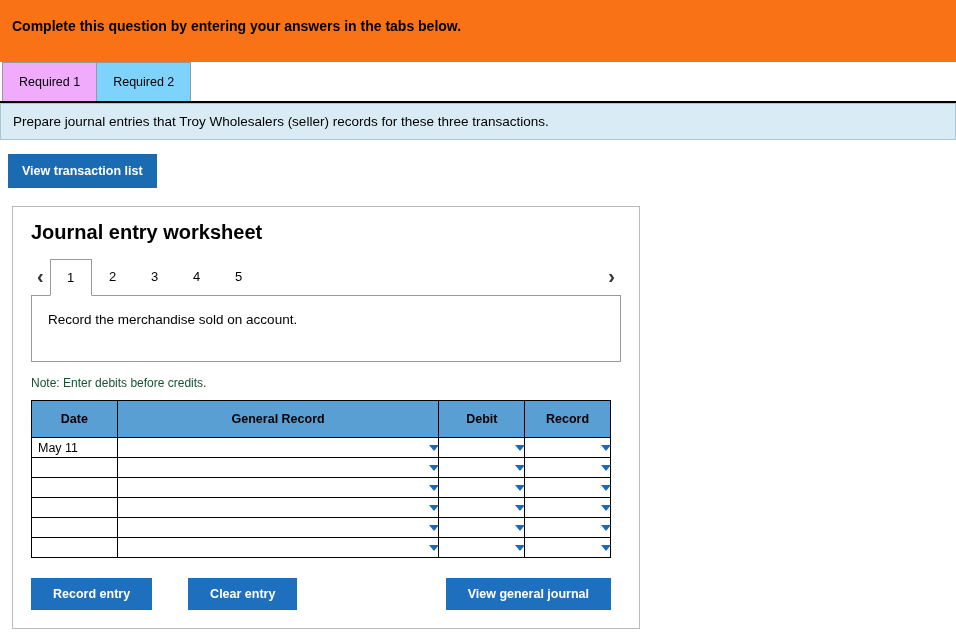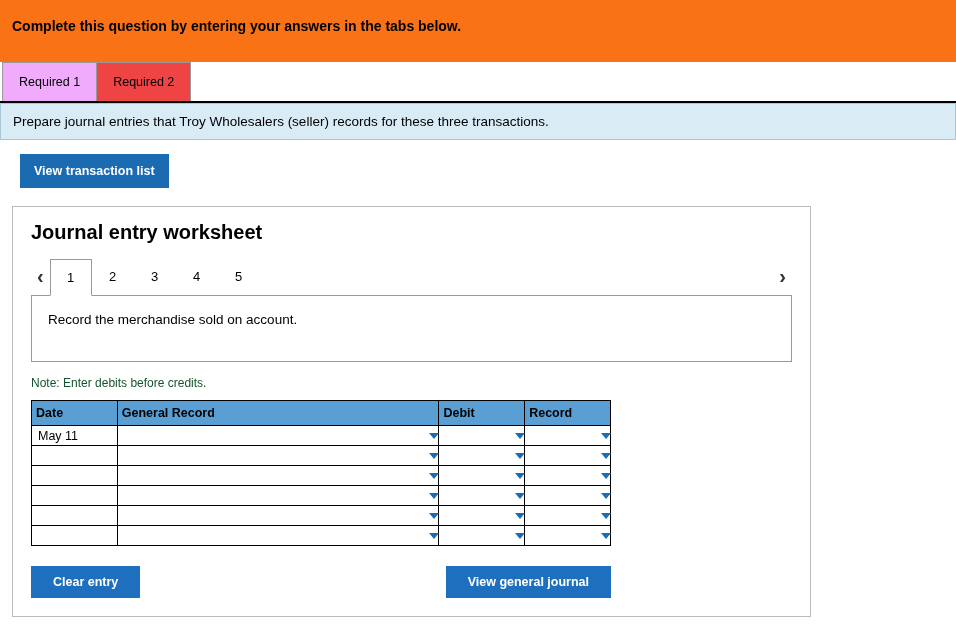--- a/index.html
+++ b/index.html
@@ -29,47 +29,47 @@
     font-size: 12.5px;
     margin-right: -1px;
     cursor: pointer;
     background: #fff;
     position: relative;
   }
   .tab.active {
     border-top: 1px solid #999;
     border-left: 1px solid #999;
     border-right: 1px solid #999;
-    background: #ef4444;
+    background: #7dd3fc;
     z-index: 2;
   }
   .tab.inactive {
     background: #f0abfc;
   }
   .context-bar {
     background: #d9ecf5;
     border: 1px solid #a8c8d8;
     padding: 10px 12px;
     font-size: 13.5px;
   }
   .view-txn-btn {
-    margin: 14px 12px 10px 20px;
+    margin: 14px 12px 10px 8px;
     background: #1b6bb3;
     color: #fff;
     font-weight: bold;
     font-size: 12.5px;
     border: none;
     padding: 10px 14px;
     cursor: pointer;
   }
   .worksheet-panel {
     margin: 8px 12px;
     border: 1px solid #bbb;
     padding: 14px 18px 18px 18px;
-    width: 799px;
+    width: 628px;
   }
   .worksheet-title {
     font-weight: bold;
     font-size: 20px;
     margin: 0 0 14px 0;
   }
   .pager-row {
     display: flex;
     align-items: center;
     justify-content: space-between;
@@ -118,22 +118,22 @@
   }
   .journal-table {
     border-collapse: collapse;
     width: 580px;
   }
   .journal-table th {
     background: #5a9fd4;
     border: 1px solid #000;
     font-weight: bold;
     font-size: 12.5px;
-    padding: 5px 4px;
-    text-align: left;
+    padding: 11px 4px;
+    text-align: center;
   }
   .journal-table td {
     border: 1px solid #000;
     height: 20px;
     font-size: 12.5px;
     padding: 2px 6px;
     position: relative;
   }
   .col-date { width: 80px; }
   .col-gj { width: 300px; }
@@ -282,20 +282,21 @@
           </td>
         <td>
             <span class="dd-tri"></span>
           </td>
       </tr>
     </tbody>
   </table>
 
   <div class="action-row">
     <div class="action-left">
+      <button class="act-btn">Record entry</button>
       <button class="act-btn">Clear entry</button>
     </div>
     <button class="act-btn">View general journal</button>
   </div>
 </div>
 
 
 
 
 </body></html>

